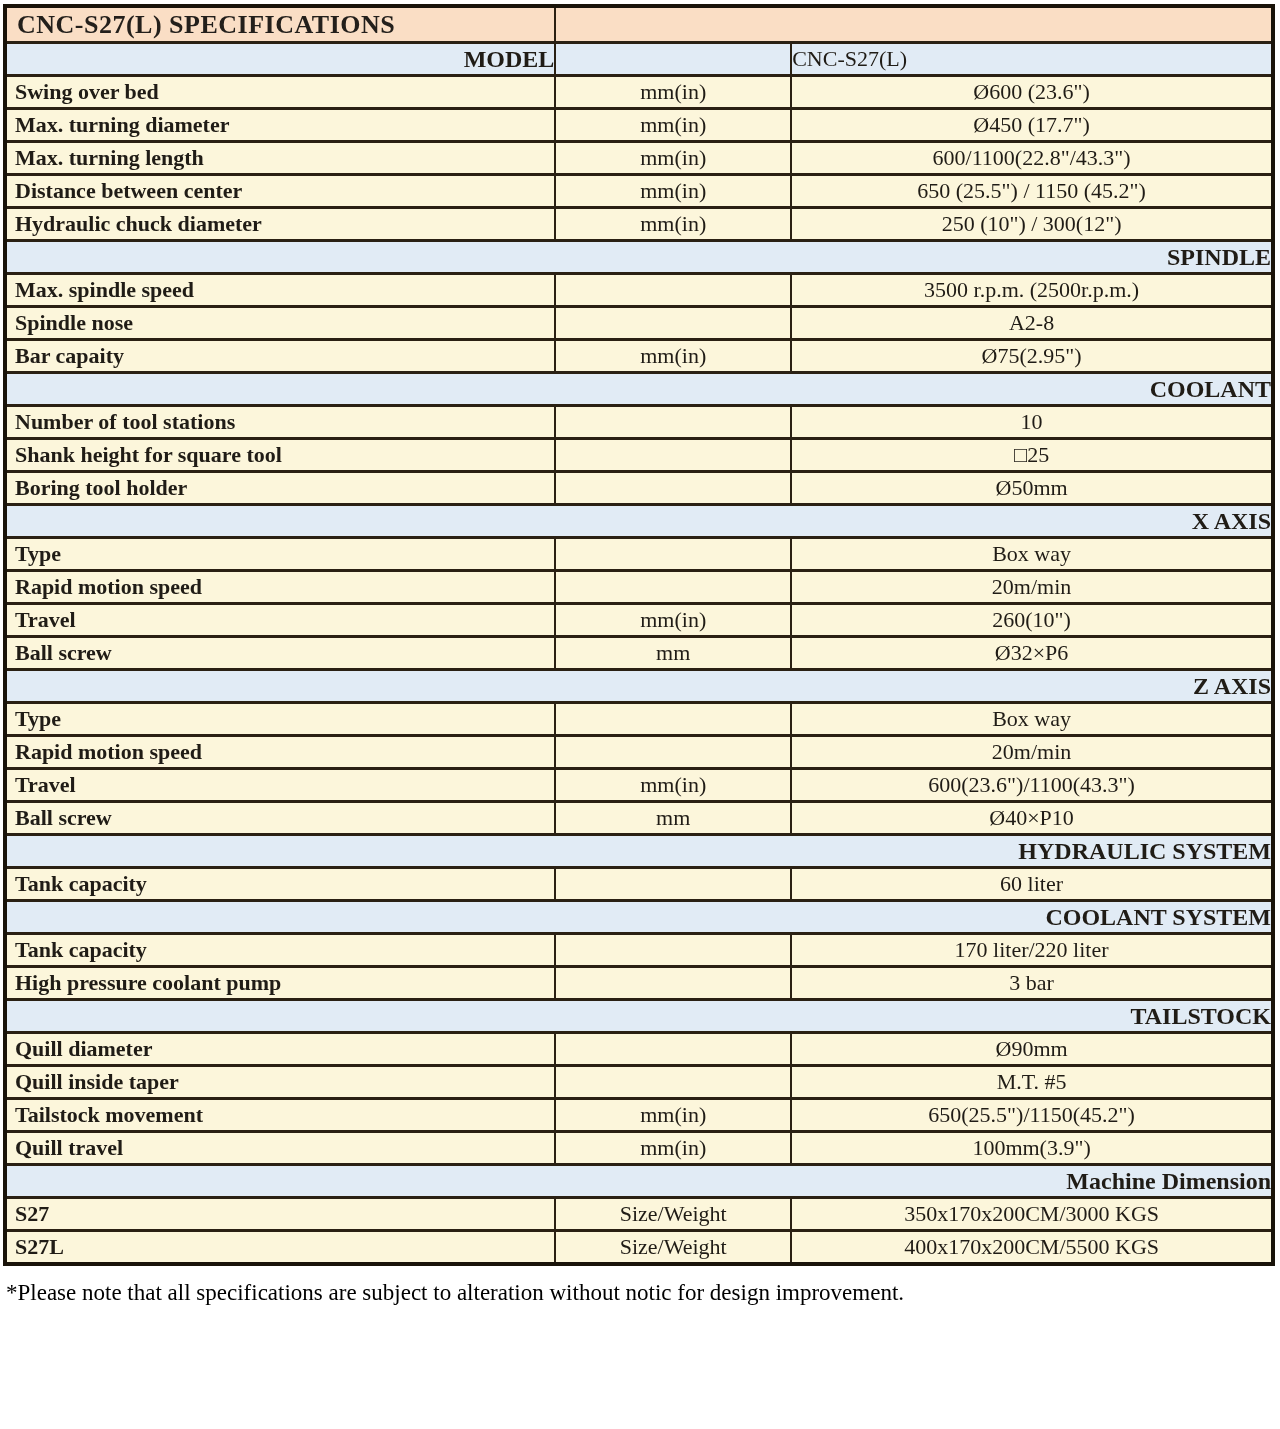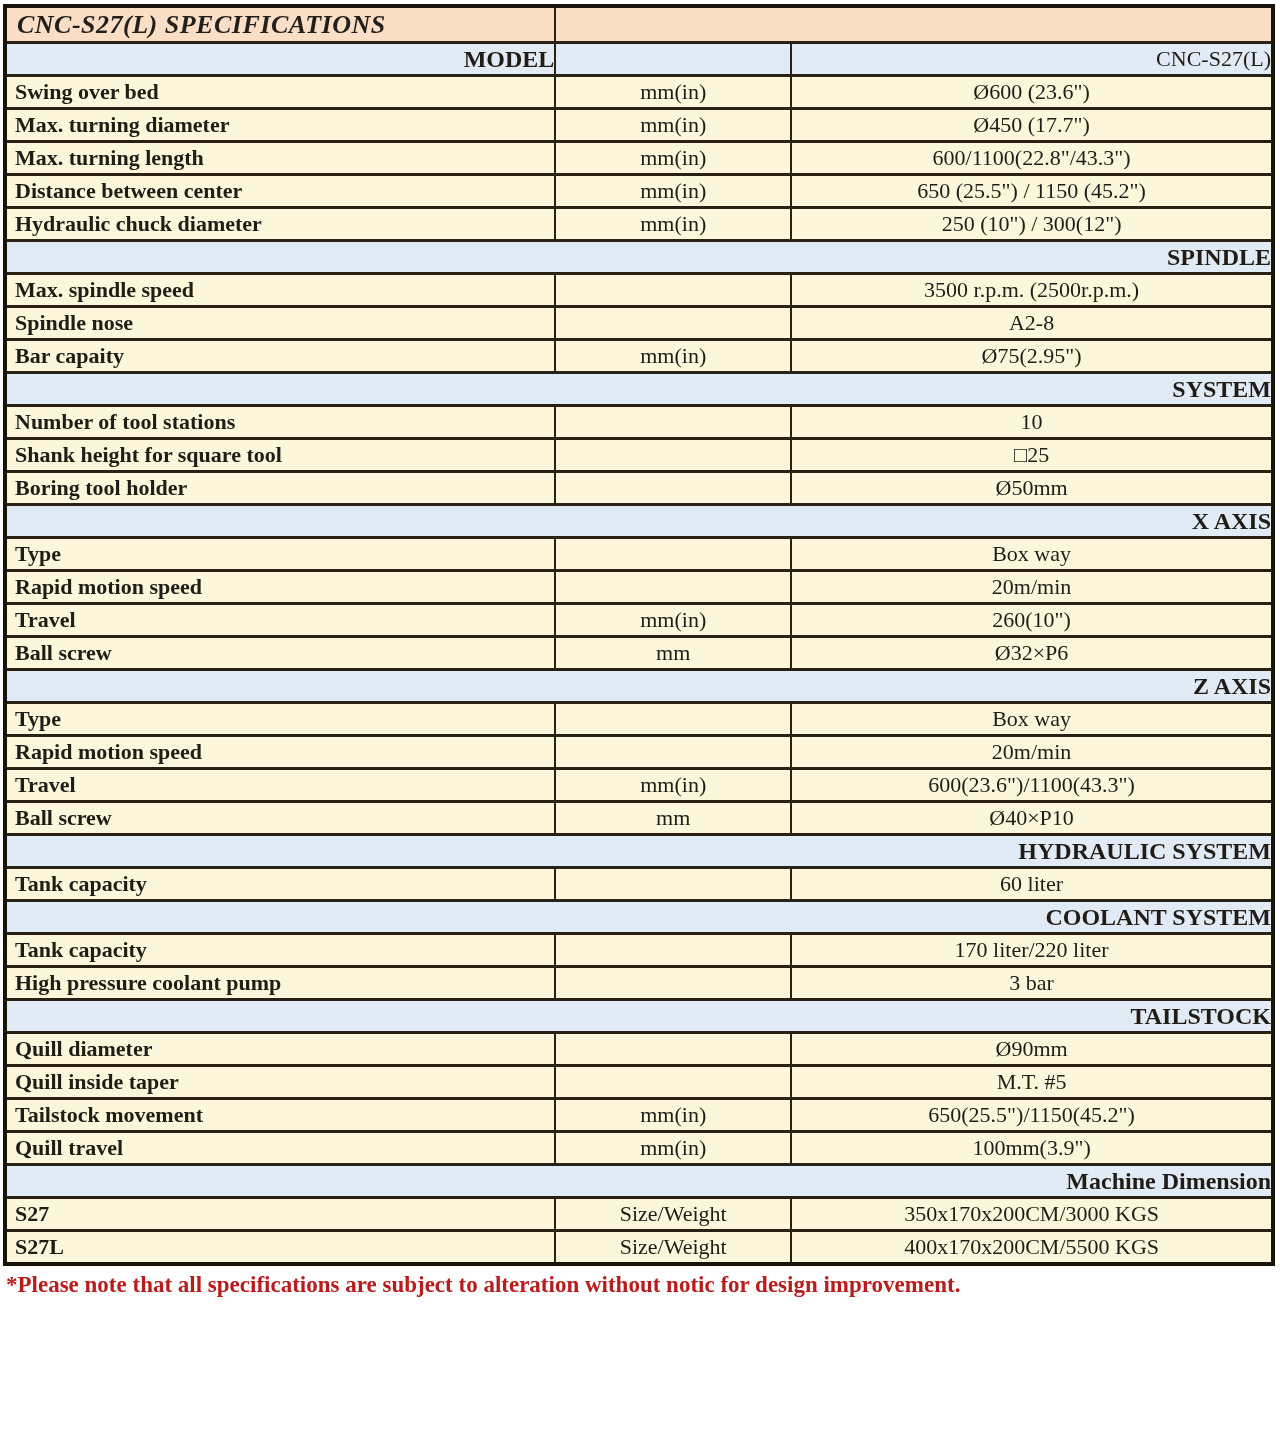--- a/index.html
+++ b/index.html
@@ -38,21 +38,20 @@
     padding: 0;
     font-size: 22px;
     color: #201c16;
     overflow: hidden;
     white-space: nowrap;
   }
   
   tr.title-row td {
     background: #fadec5;
     height: 33px;
-    font-style: italic;
   }
   td.title-cell {
     font-weight: bold;
     font-size: 26px;
     letter-spacing: 0.5px;
     color: #231f1b;
     padding-left: 10px;
     text-align: left;
   }
   
@@ -61,38 +60,38 @@
   }
   td.section-title {
     font-weight: bold;
     font-size: 24px;
     text-align: right;
     padding-left: 8px;
   }
   td.section-value {
     font-weight: normal;
     font-size: 22px;
-    text-align: right;
+    text-align: left;
   }
   
   tr.data-row td { background: #fcf6db; }
   td.spec-label {
     text-align: left;
     padding-left: 8px;
     font-weight: bold;
   }
   td.spec-unit, td.spec-value {
     text-align: center;
   }
   .footer-note {
-    margin-top: 6px;
+    margin-top: 14px;
     padding-left: 3px;
-    font-weight: bold;
+    font-weight: normal;
     font-size: 23px;
-    color: #b91c1c;
+    color: #000000;
     white-space: nowrap;
   }
 </style>
 </head>
 <body>
 
 <div class="sheet">
   <table class="spec-table">
     <colgroup>
       <col class="c1">
@@ -146,21 +145,21 @@
           <td class="spec-label">Spindle nose</td>
           <td class="spec-unit"></td>
           <td class="spec-value">A2-8</td>
         </tr>
         <tr class="data-row">
           <td class="spec-label">Bar capaity</td>
           <td class="spec-unit">mm(in)</td>
           <td class="spec-value">Ø75(2.95")</td>
         </tr>
         <tr class="section-row">
-          <td class="section-title" colspan="3">SYSTEM</td>
+          <td class="section-title" colspan="3">COOLANT</td>
         </tr>
         <tr class="data-row">
           <td class="spec-label">Number of tool stations</td>
           <td class="spec-unit"></td>
           <td class="spec-value">10</td>
         </tr>
         <tr class="data-row">
           <td class="spec-label">Shank height for square tool</td>
           <td class="spec-unit"></td>
           <td class="spec-value">□25</td>

